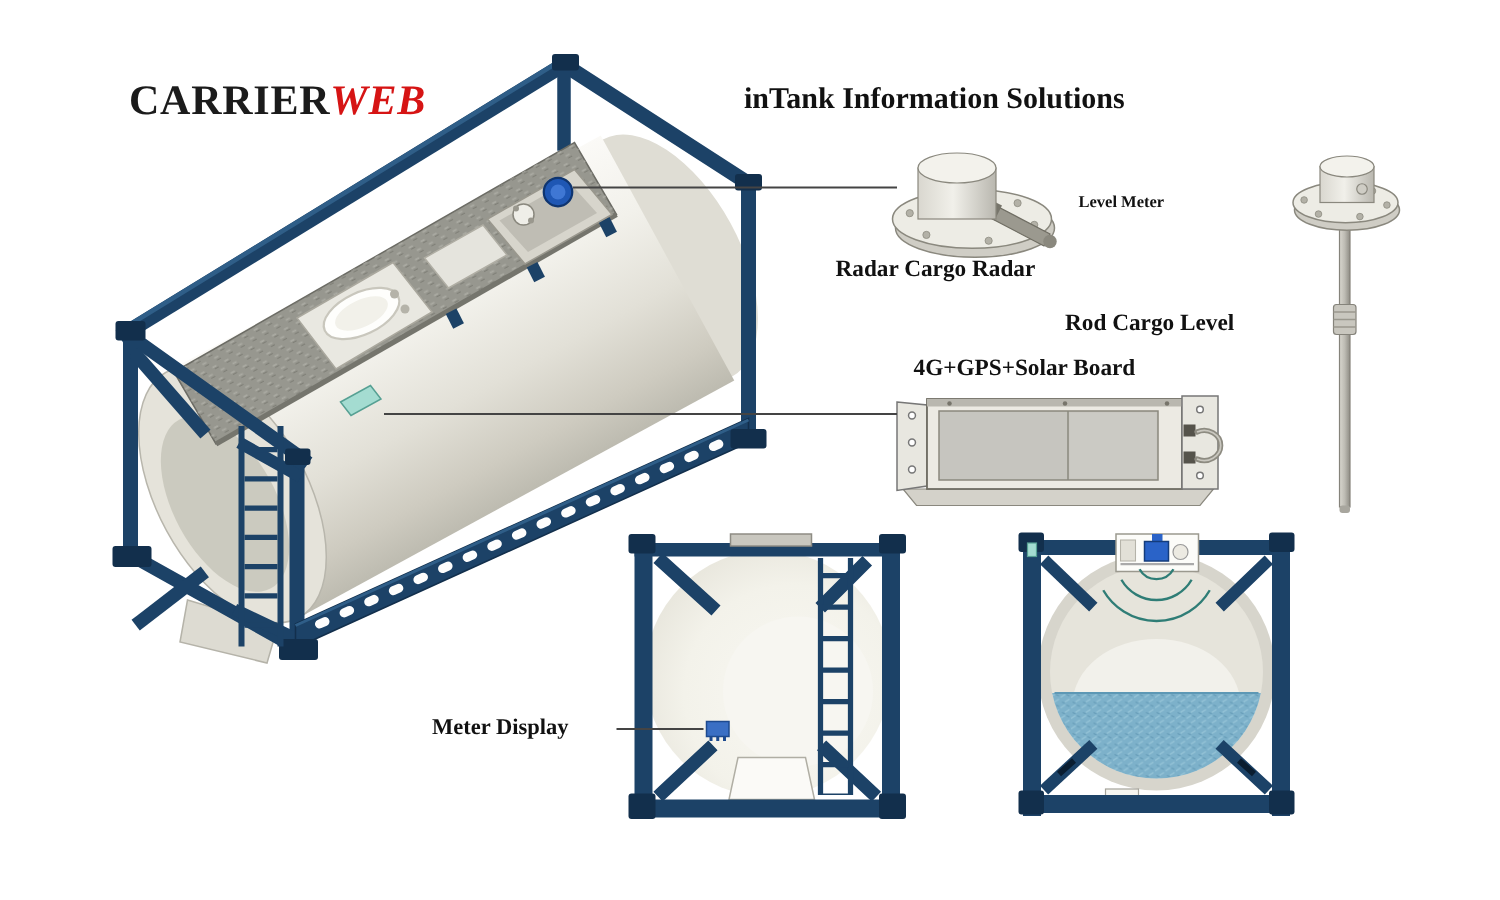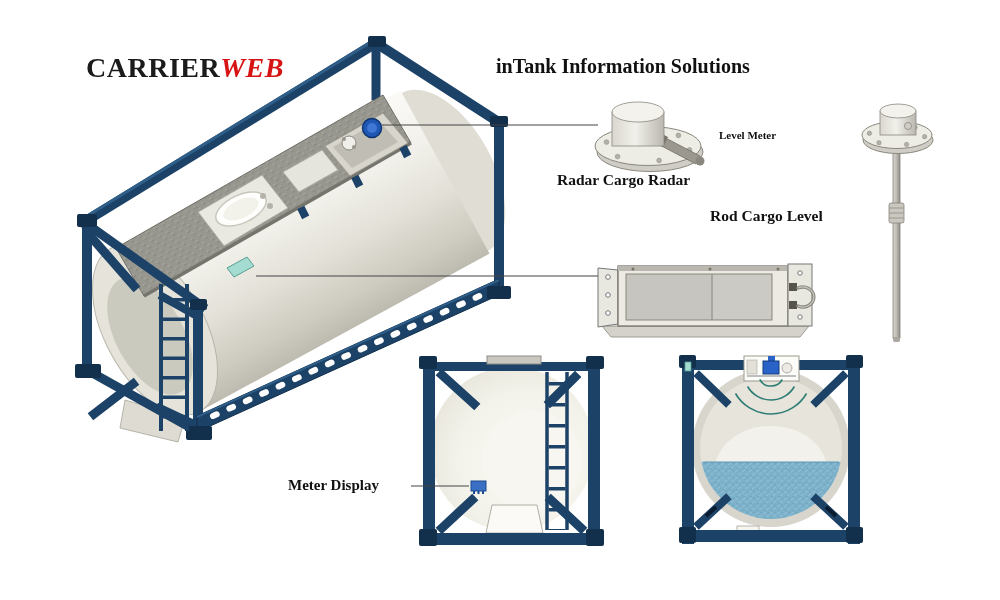--- a/index.html
+++ b/index.html
@@ -299,15 +299,16 @@
   <span class="p1">CARRIER</span><span class="p2">WEB</span>
 </div>
 <div class="lbl" id="title">inTank Information Solutions</div>
 <div class="lbl" id="lbl-level-meter">Level Meter</div>
 <div class="lbl two-line" id="lbl-radar">
   <div>Radar Cargo Radar</div>
 </div>
 <div class="lbl two-line" id="lbl-rod">
   <div>Rod Cargo Level</div>
 </div>
+<div class="lbl" id="lbl-solar">4G+GPS+Solar Board</div>
 <div class="lbl" id="lbl-meter-display">Meter Display</div>
 
 </div>
 
 </body></html>

